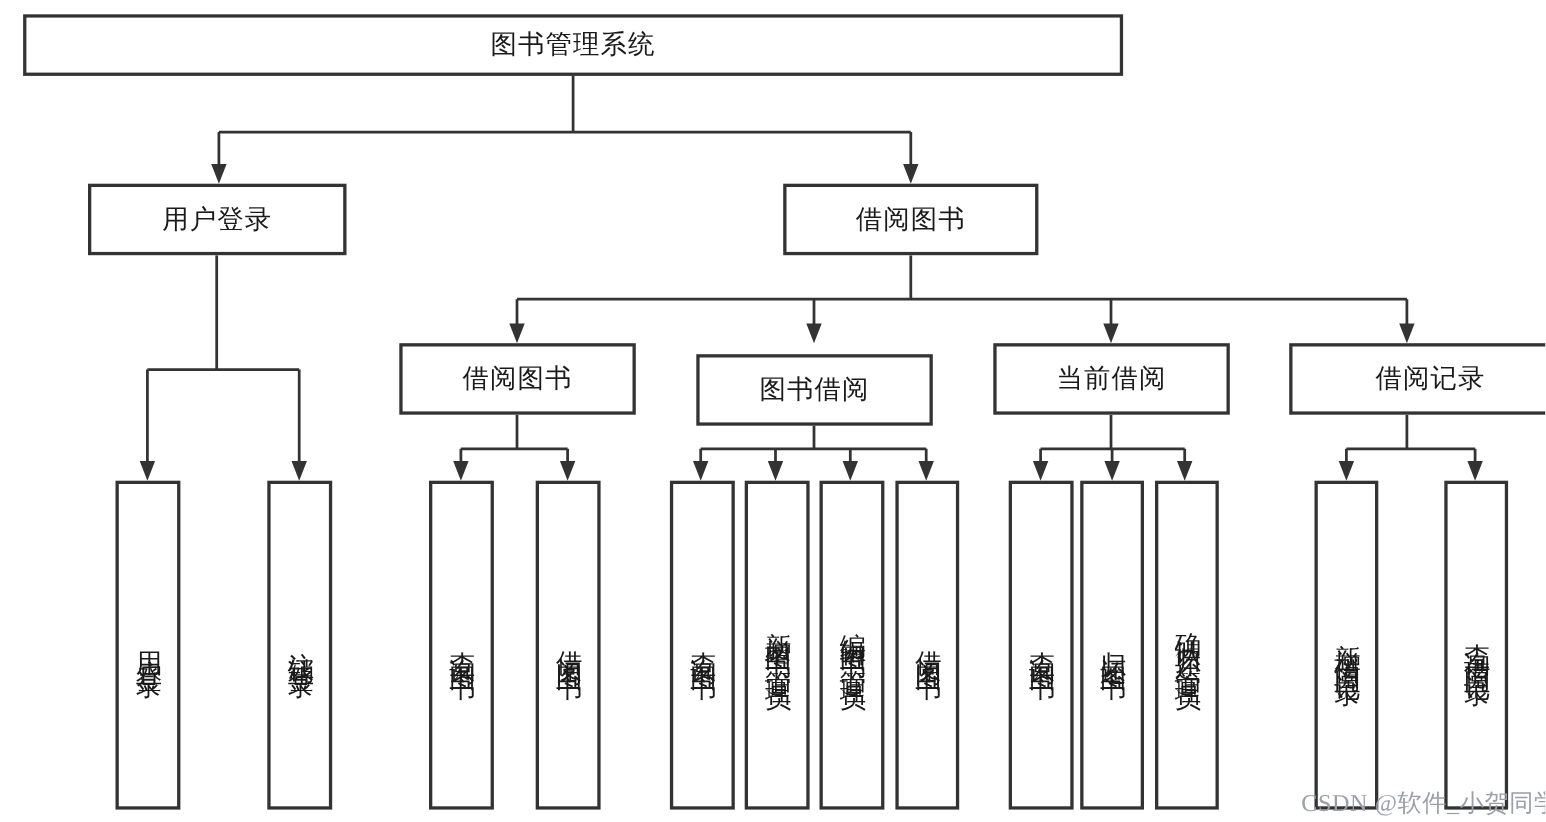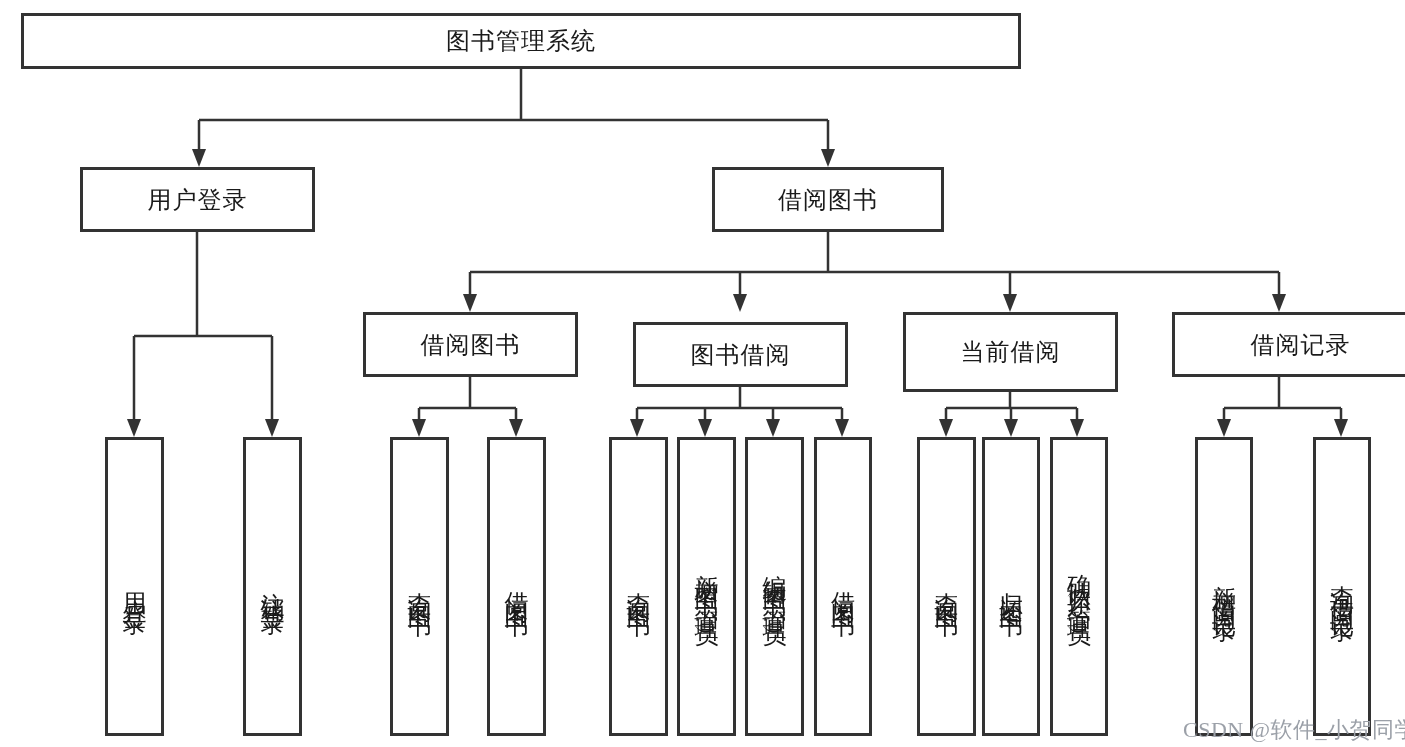--- a/index.html
+++ b/index.html
@@ -87,21 +87,21 @@
   <div class="node h" style="left:712px;top:167px;width:232px;height:65px">
     <span>借阅图书</span>
   </div>
 
   <div class="node h" style="left:363px;top:312px;width:215px;height:65px">
     <span>借阅图书</span>
   </div>
   <div class="node h" style="left:633px;top:322px;width:215px;height:65px">
     <span>图书借阅</span>
   </div>
-  <div class="node h" style="left:903px;top:312px;width:215px;height:80px">
+  <div class="node h" style="left:903px;top:312px;width:215px;height:65px">
     <span>当前借阅</span>
   </div>
   <div class="node h" style="left:1172px;top:312px;width:257px;height:65px">
     <span>借阅记录</span>
   </div>
 
   <div class="node v" style="left:105px;top:437px;width:59px;height:299px">
     <span>用户登录</span>
   </div>
   <div class="node v" style="left:243px;top:437px;width:59px;height:299px">

